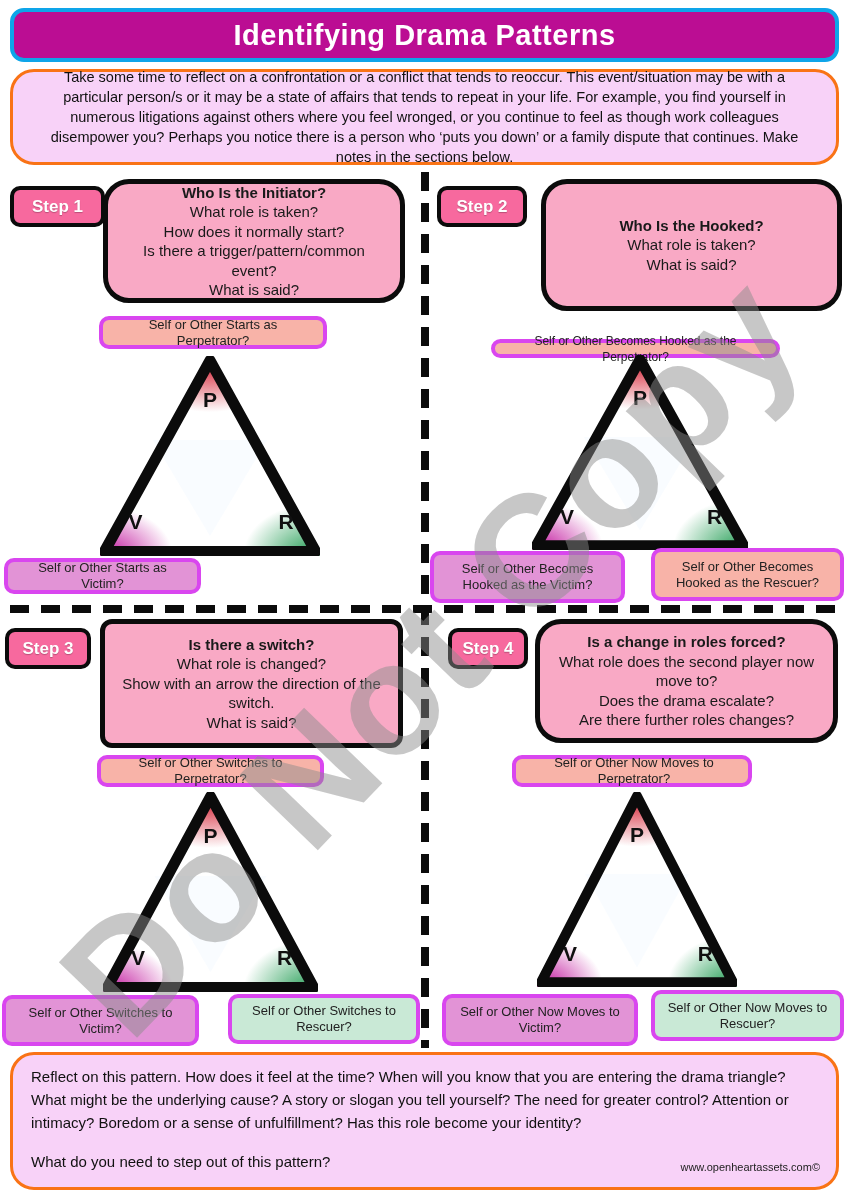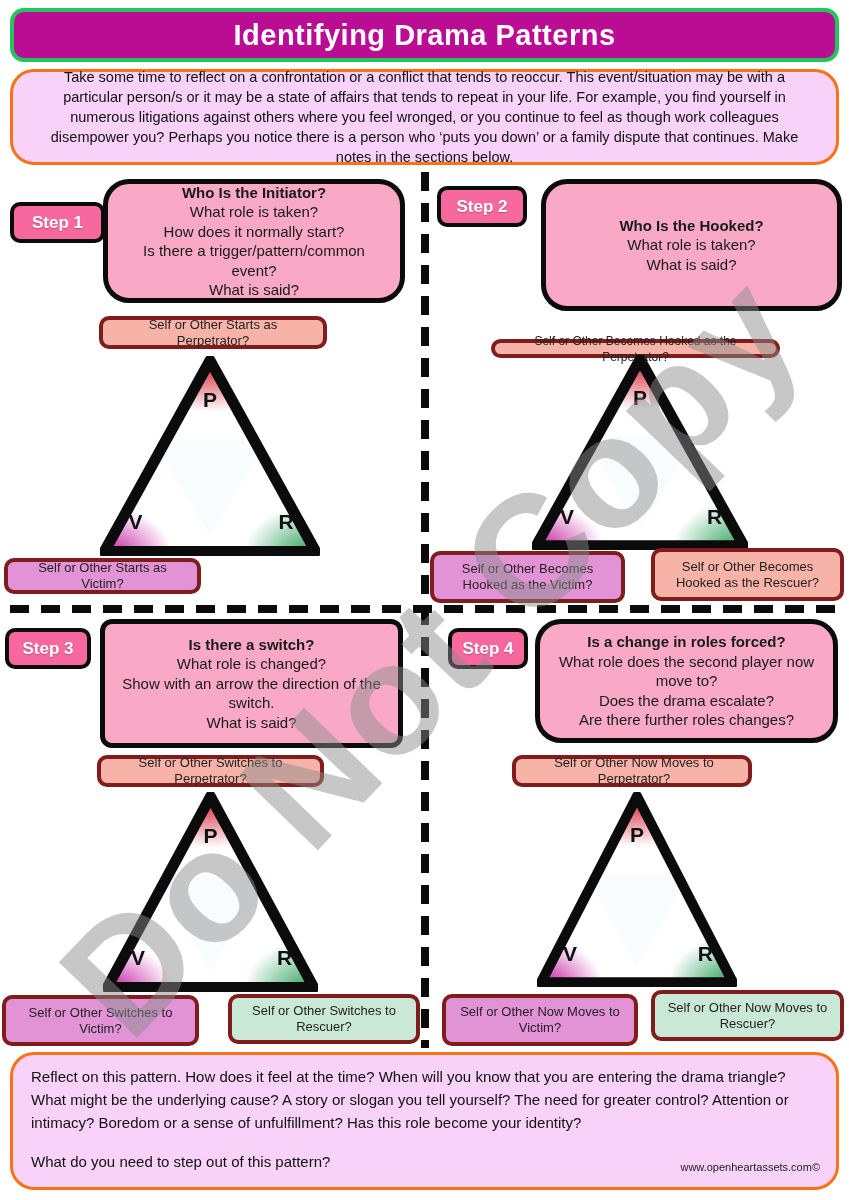--- a/index.html
+++ b/index.html
@@ -1,21 +1,21 @@
 <!DOCTYPE html>
 <html style="--title-bg: #BB0D93; --panel-bg: #F8D2F8; --step-btn-bg: #F7699E; --question-bg: #F9A9C5; --salmon: #F8B3A8; --orchid: #E293D6; --mint: #C9E9D6; --triangle-red: #D3172A; --triangle-magenta: #C0119B; --triangle-green: #1E9B50; --watermark-gray: #8C8C8C;"><head>
 <meta charset="utf-8">
 <style>
   html,body{margin:0;padding:0;background:#fff;}
   .page{position:relative;width:849px;height:1200px;background:#fff;overflow:hidden;
         font-family:"Liberation Sans","DejaVu Sans",sans-serif;color:#1a1a1a;}
 
   
   .title-bar{position:absolute;left:10px;top:8px;width:829px;height:54px;background:var(--title-bg);
-    border:4px solid #22c55e;border-radius:14px;display:flex;align-items:center;justify-content:center;
+    border:4px solid #0ea5e9;border-radius:14px;display:flex;align-items:center;justify-content:center;
     box-sizing:border-box;}
   .title-bar span{color:#fff;font-size:29px;font-weight:bold;letter-spacing:.5px;}
 
   
   .panel{position:absolute;background:var(--panel-bg);border:3px solid #f97316;border-radius:24px;
     box-sizing:border-box;color:#111;}
   .intro{left:10px;top:69px;width:829px;height:96px;display:flex;align-items:center;justify-content:center;
     text-align:center;font-size:14.5px;line-height:20px;padding:4px 22px;}
   .reflect{left:10px;top:1052px;width:829px;height:138px;padding:10px 18px;font-size:15px;line-height:23px;}
   .reflect .question{position:absolute;left:18px;bottom:14px;font-size:15px;}
@@ -32,21 +32,21 @@
     color:#fff;font-weight:bold;font-size:17px;display:flex;align-items:center;justify-content:center;
     box-sizing:border-box;text-shadow:0 1px 1px rgba(0,0,0,.25);}
 
   
   .qbox{position:absolute;background:var(--question-bg);border:5px solid #0b0b0b;border-radius:26px;
     display:flex;flex-direction:column;align-items:center;justify-content:center;text-align:center;
     font-size:15px;line-height:19.5px;padding:8px 14px;box-sizing:border-box;}
   .qbox .heading{font-weight:bold;}
 
   
-  .role-label{position:absolute;border:4px solid #7f1d1d;border-radius:10px;display:flex;align-items:center;
+  .role-label{position:absolute;border:4px solid #d946ef;border-radius:10px;display:flex;align-items:center;
     justify-content:center;text-align:center;font-size:13px;line-height:16px;color:#222;padding:2px 8px;
     box-sizing:border-box;}
   .salmon{background:var(--salmon);}
   .orchid{background:var(--orchid);}
   .mint{background:var(--mint);}
   .small-font{font-size:12px;}
 
   
   .triangle{position:absolute;}
   .tri-fill{position:absolute;inset:0;clip-path:polygon(50% 0%,0% 100%,100% 100%);
@@ -77,21 +77,21 @@
     <span>Identifying Drama Patterns</span>
   </div>
 
   <div class="panel intro">
     <span>Take some time to reflect on a confrontation or a conflict that tends to reoccur. This event/situation may be with a particular person/s or it may be a state of affairs that tends to repeat in your life. For example, you find yourself in numerous litigations against others where you feel wronged, or you continue to feel as though work colleagues disempower you? Perhaps you notice there is a person who ‘puts you down’ or a family dispute that continues. Make notes in the sections below.</span>
   </div>
 
   <div class="dash-v"></div>
   <div class="dash-h"></div>
 
-  <div class="step-btn" style="left:10px;top:202px;width:95px;height:41px;">
+  <div class="step-btn" style="left:10px;top:186px;width:95px;height:41px;">
     <span>Step 1</span>
   </div>
   <div class="qbox" style="left:103px;top:179px;width:302px;height:124px;">
     <div class="heading">Who Is the Initiator?</div>
     <div>What role is taken?</div>
     <div>How does it normally start?</div>
     <div>Is there a trigger/pattern/common event?</div>
     <div>What is said?</div>
   </div>
   <div class="role-label salmon" style="left:99px;top:316px;width:228px;height:33px;">Self or Other Starts as Perpetrator?</div>

